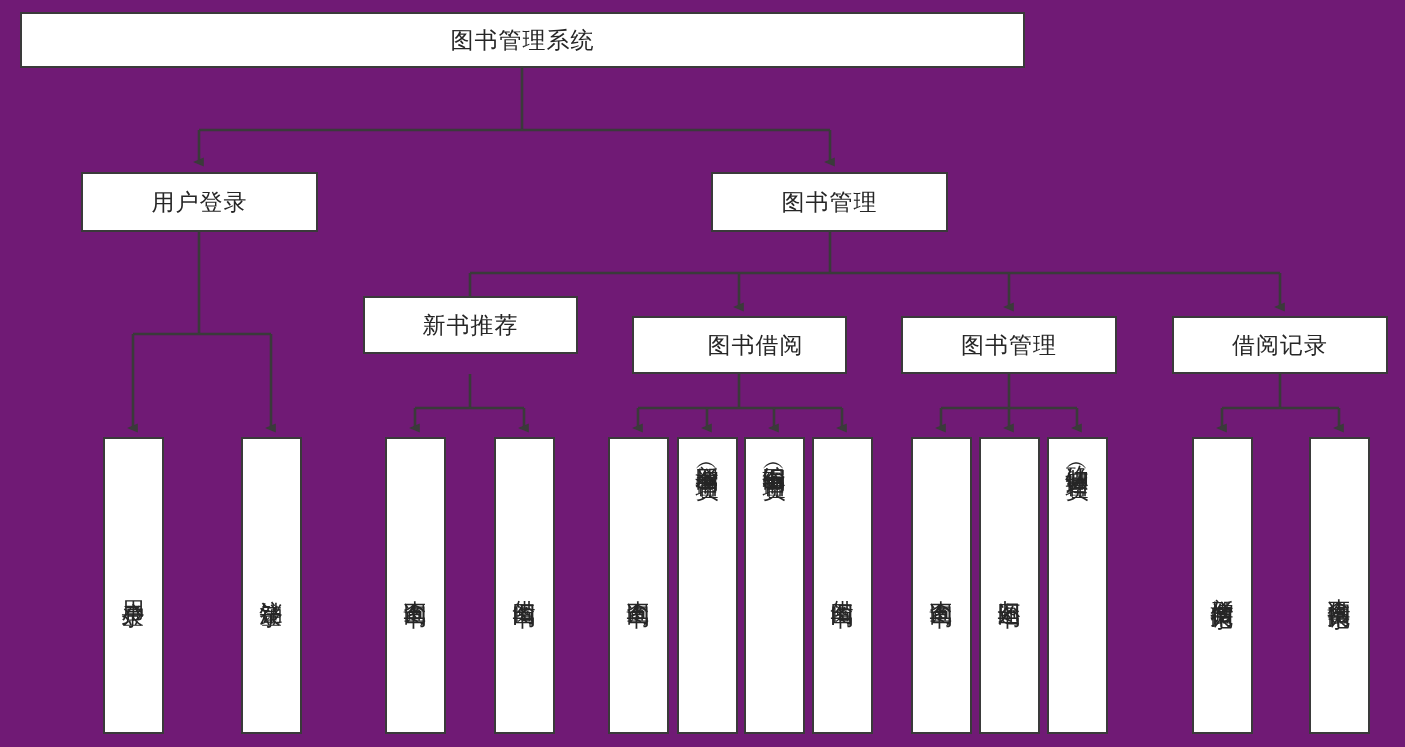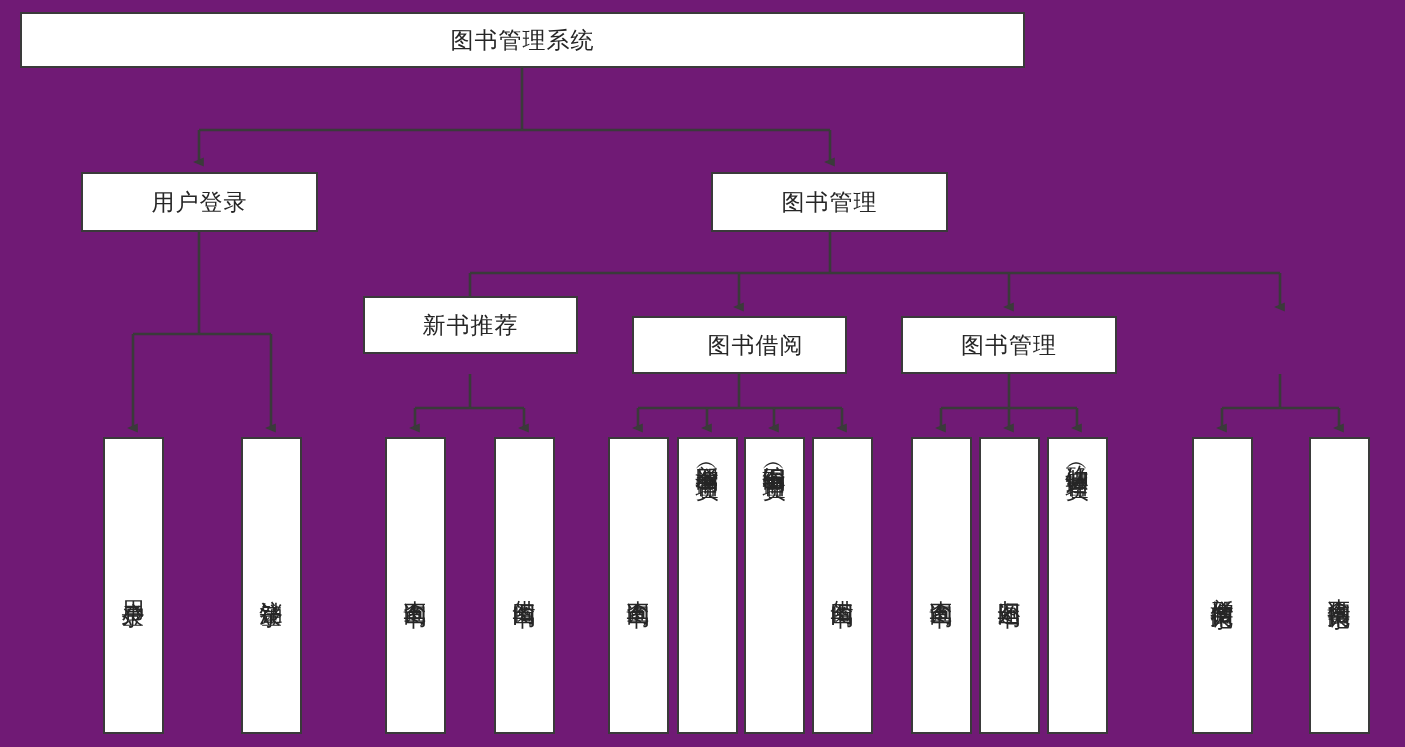--- a/index.html
+++ b/index.html
@@ -139,20 +139,23 @@
 
   <div class="node horiz" style="left:363px; top:296px; width:215px; height:58px;">
     <span>新书推荐</span>
   </div>
   <div class="node horiz" style="left:632px; top:316px; width:215px; height:58px;padding-left:32px;">
     <span>图书借阅</span>
   </div>
   <div class="node horiz" style="left:901px; top:316px; width:216px; height:58px;">
     <span>图书管理</span>
   </div>
+  <div class="node horiz" style="left:1172px; top:316px; width:216px; height:58px;">
+    <span>借阅记录</span>
+  </div>
 
   <div class="node vert center" style="left:103px; top:437px; width:61px; height:297px;">
     <span class="vlabel">用户登录</span>
   </div>
   <div class="node vert center" style="left:241px; top:437px; width:61px; height:297px;">
     <span class="vlabel">注销登录</span>
   </div>
 
   <div class="node vert center" style="left:385px; top:437px; width:61px; height:297px;">
     <span class="vlabel">查询图书</span>

